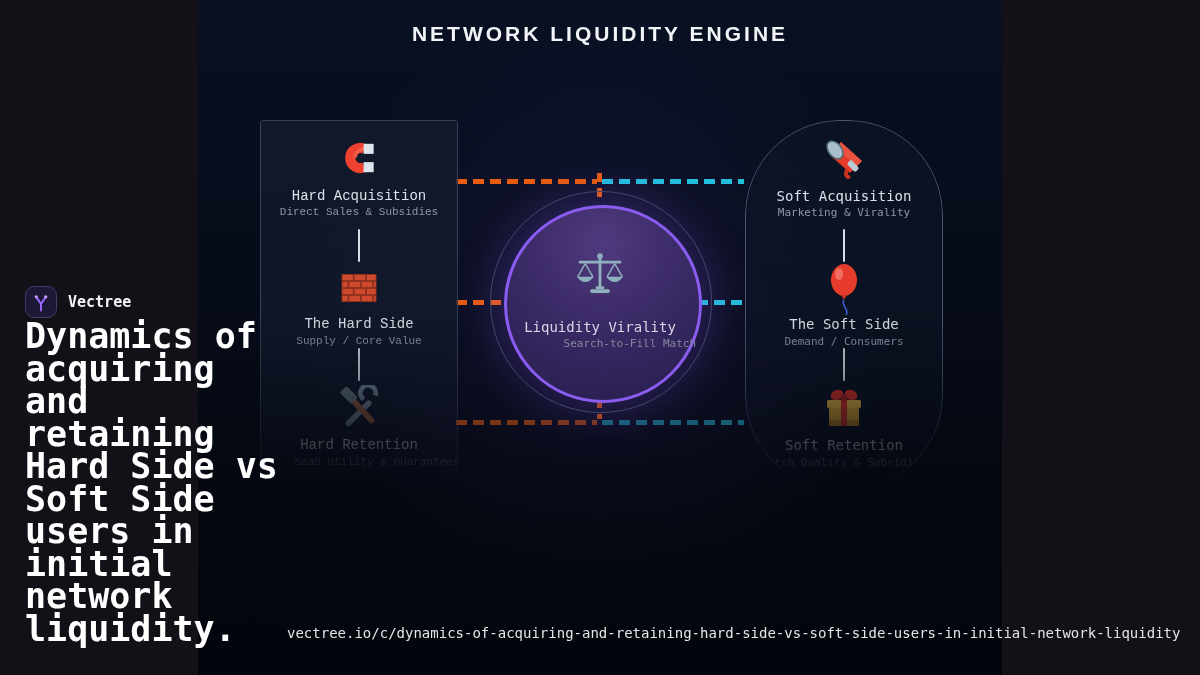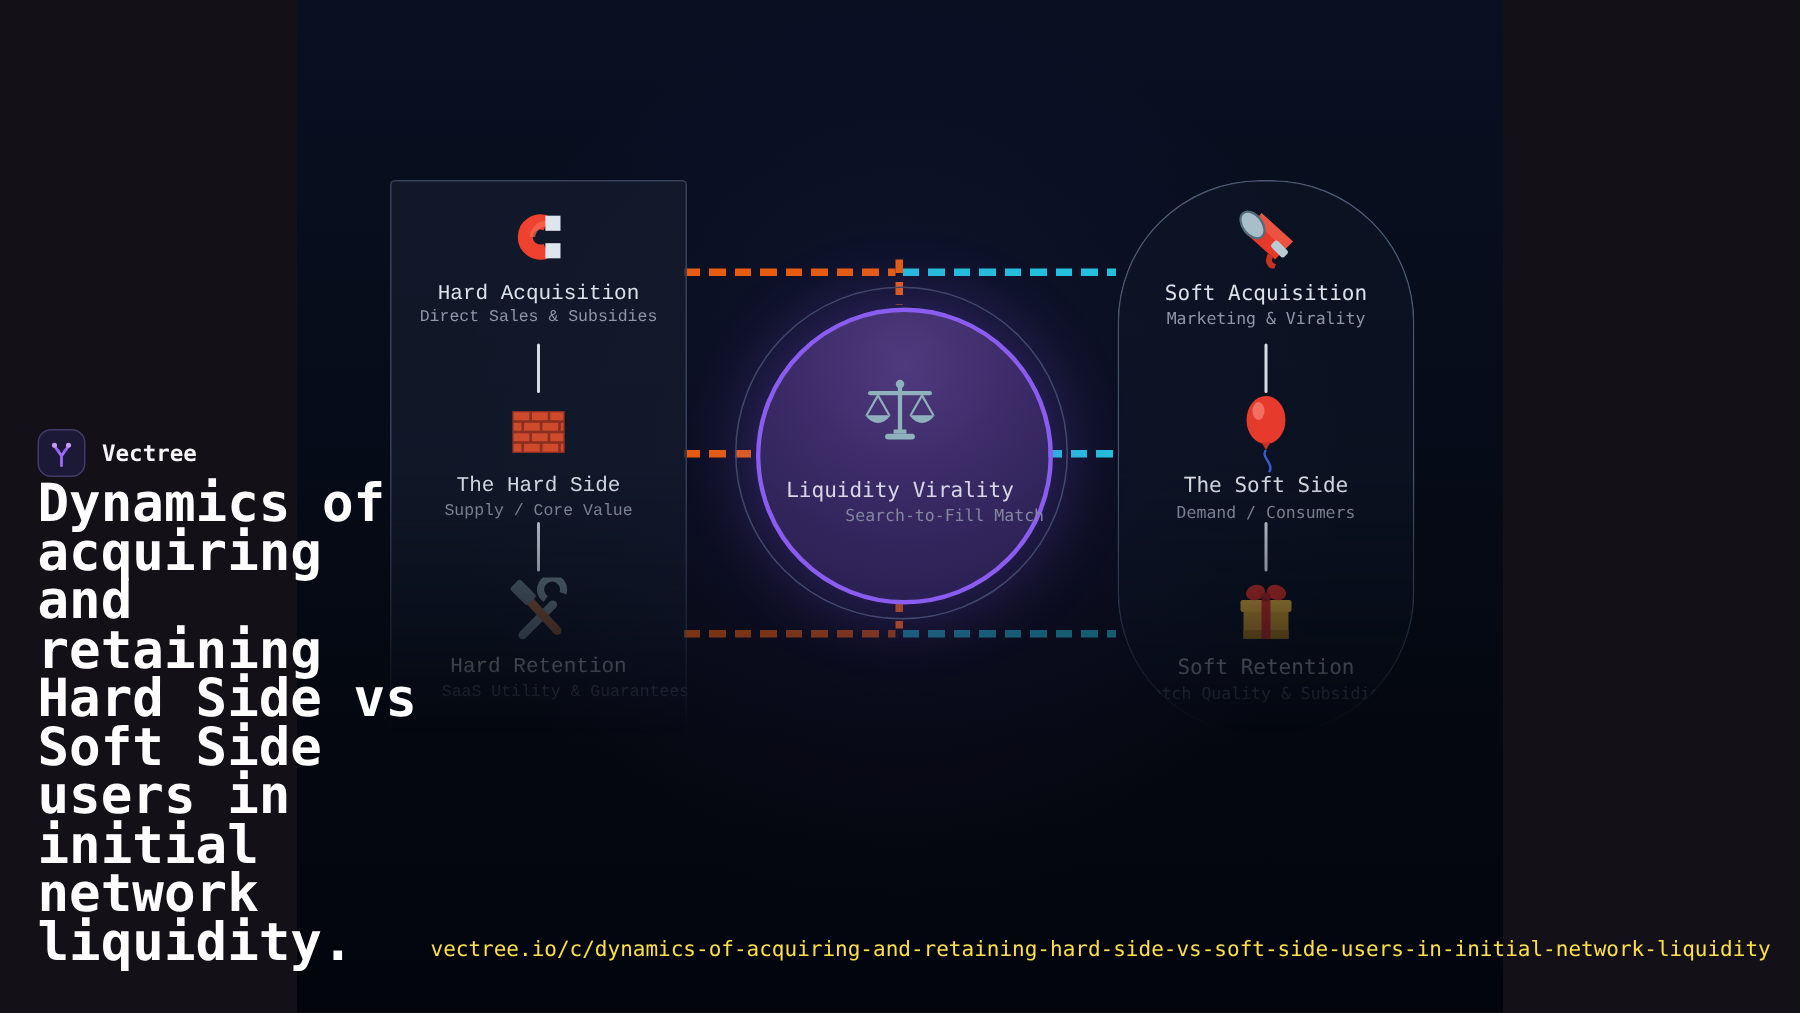--- a/index.html
+++ b/index.html
@@ -33,26 +33,27 @@
   .dash-h{position:absolute;height:5px;}
   .dash-orange{background:repeating-linear-gradient(90deg,#e85c0f 0 11px,transparent 11px 17px);}
   .dash-cyan{background:repeating-linear-gradient(90deg,#24bfdc 0 11px,transparent 11px 17px);}
   .dash-v{position:absolute;width:5px;background:repeating-linear-gradient(180deg,#e85c0f 0 9px,transparent 9px 15px);}
   .overlay{position:absolute;left:0;top:0;width:1144px;height:675px;z-index:10;pointer-events:none;}
   .logo{position:absolute;left:25px;top:286px;width:32px;height:32px;border-radius:9px;
     background:#1c1936;border:1px solid #413a6b;box-sizing:border-box;}
   .brand{position:absolute;left:68px;top:293px;font-size:15px;font-weight:bold;color:#f5f5f7;}
   .headline{position:absolute;left:25px;top:320px;width:270px;font-size:35px;line-height:32.5px;
     font-weight:bold;color:#ffffff;white-space:pre-line;}
-  .url{position:absolute;left:287px;top:625px;font-size:14px;color:#fde047;white-space:nowrap;}
+  .url{position:absolute;left:287px;top:625px;font-size:14px;color:#e5e5e5;white-space:nowrap;}
 </style>
 </head>
 <body>
 
 <div class="panel">
+  <div class="dtitle">NETWORK LIQUIDITY ENGINE</div>
 
   <div class="dash-h dash-orange" style="left:258px;top:179px;width:141px;"></div>
   <div class="dash-h dash-cyan" style="left:404px;top:179px;width:142px;"></div>
   <div class="dash-v" style="left:399px;top:173px;height:30px;"></div>
   <div class="dash-h dash-orange" style="left:258px;top:300px;width:46px;"></div>
   <div class="dash-h dash-cyan" style="left:499px;top:300px;width:47px;"></div>
   <div class="dash-h dash-orange" style="left:258px;top:420px;width:141px;opacity:0.5;"></div>
   <div class="dash-h dash-cyan" style="left:404px;top:420px;width:142px;opacity:0.45;"></div>
   <div class="dash-v" style="left:399px;top:399px;height:20px;opacity:0.7;"></div>
 

